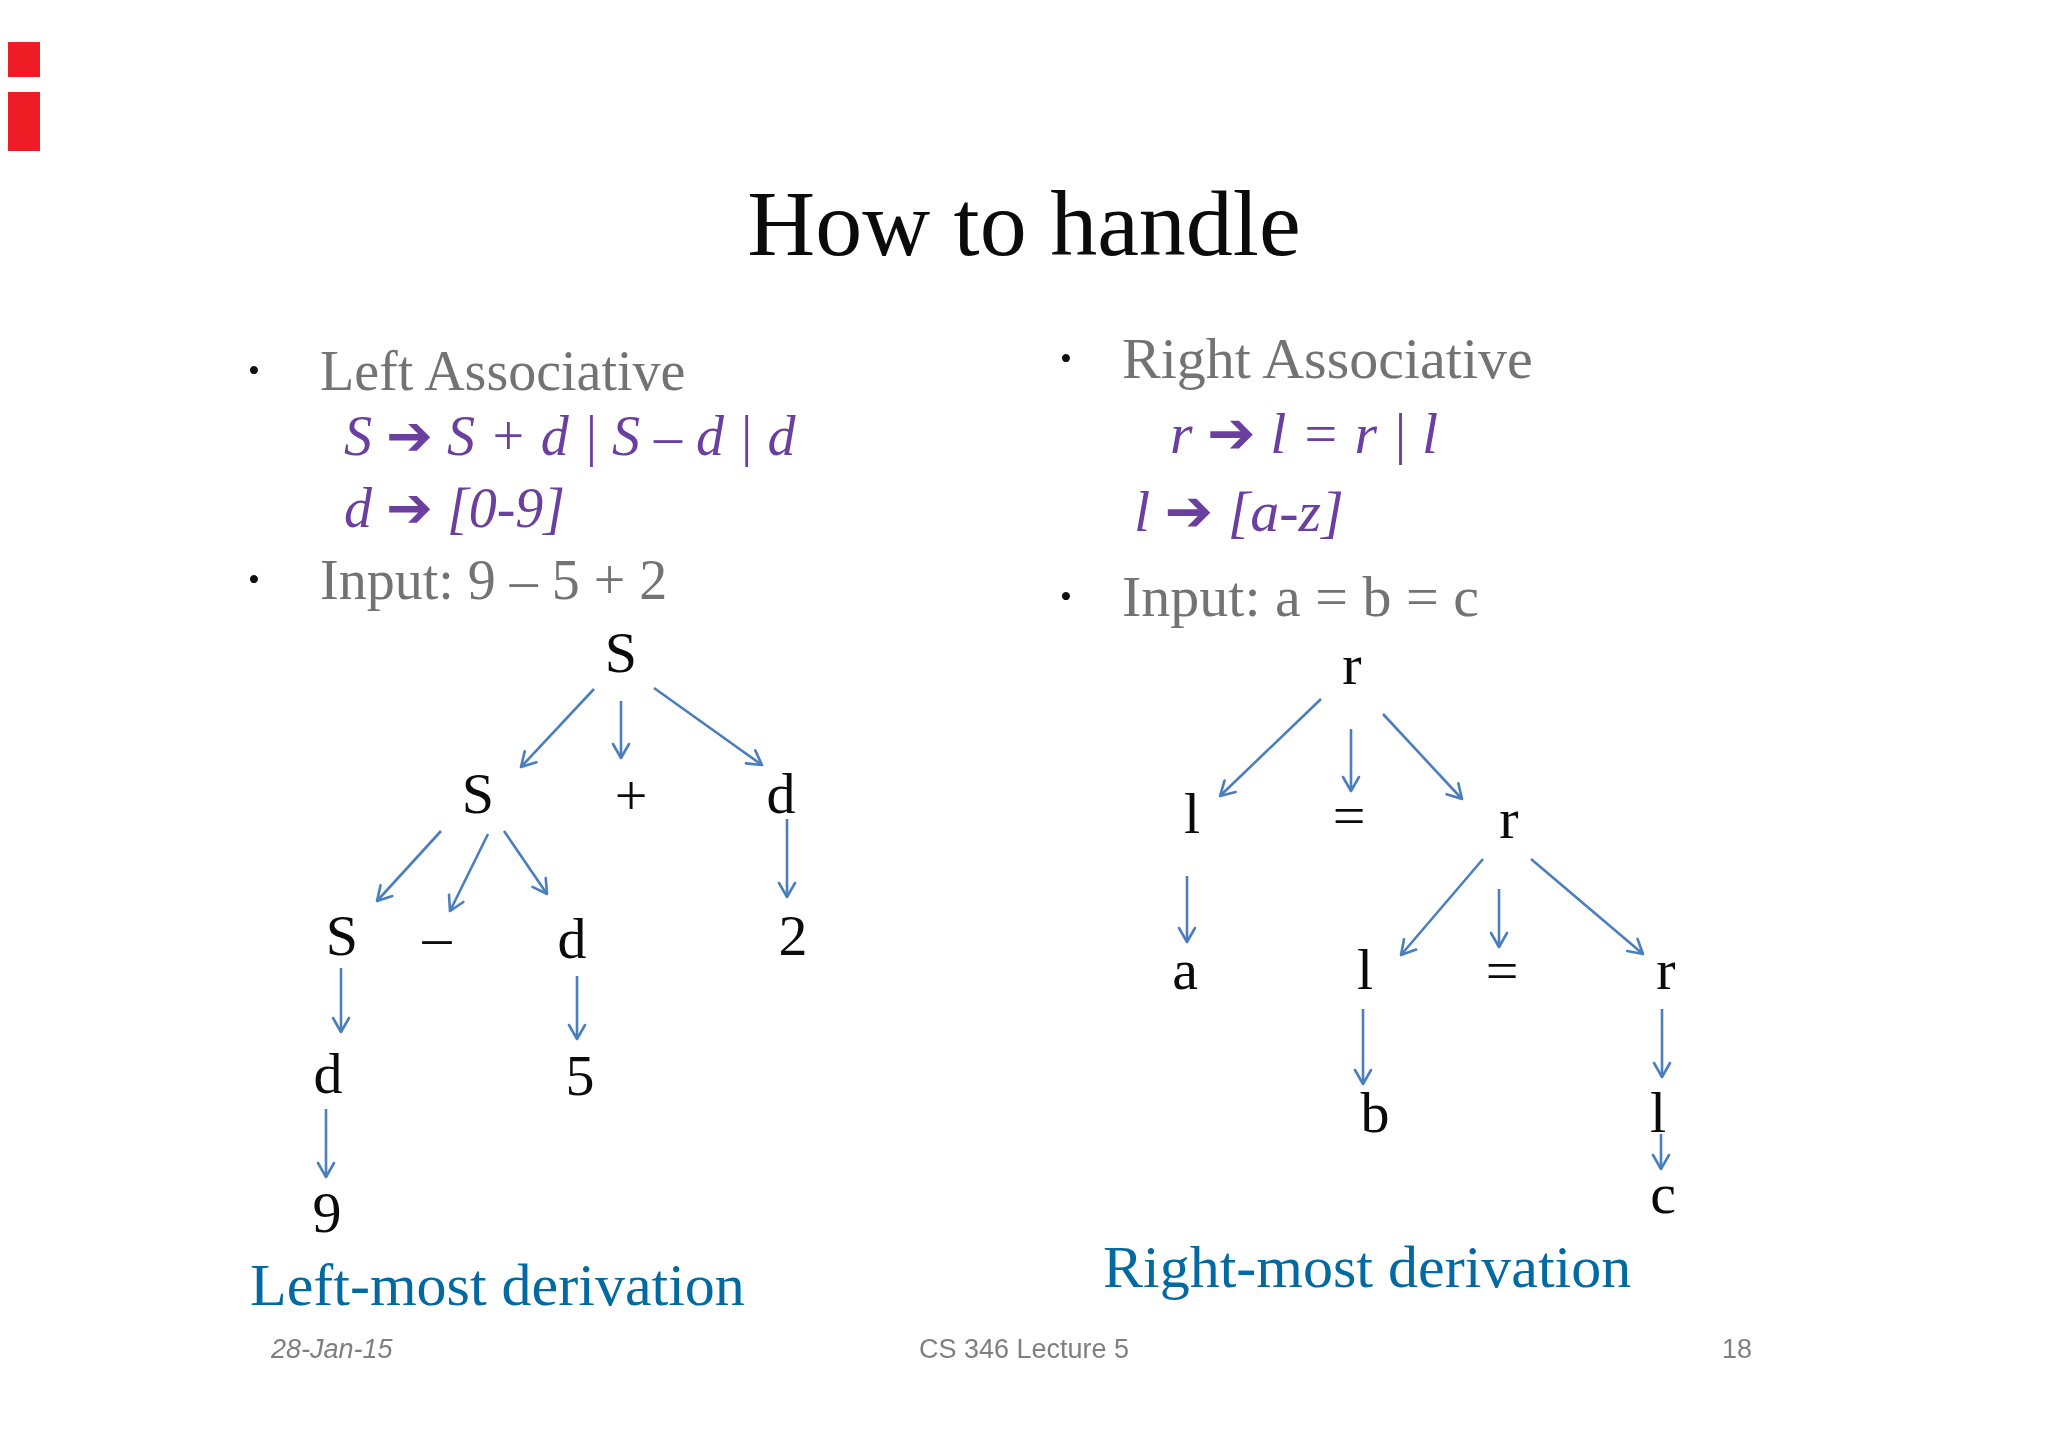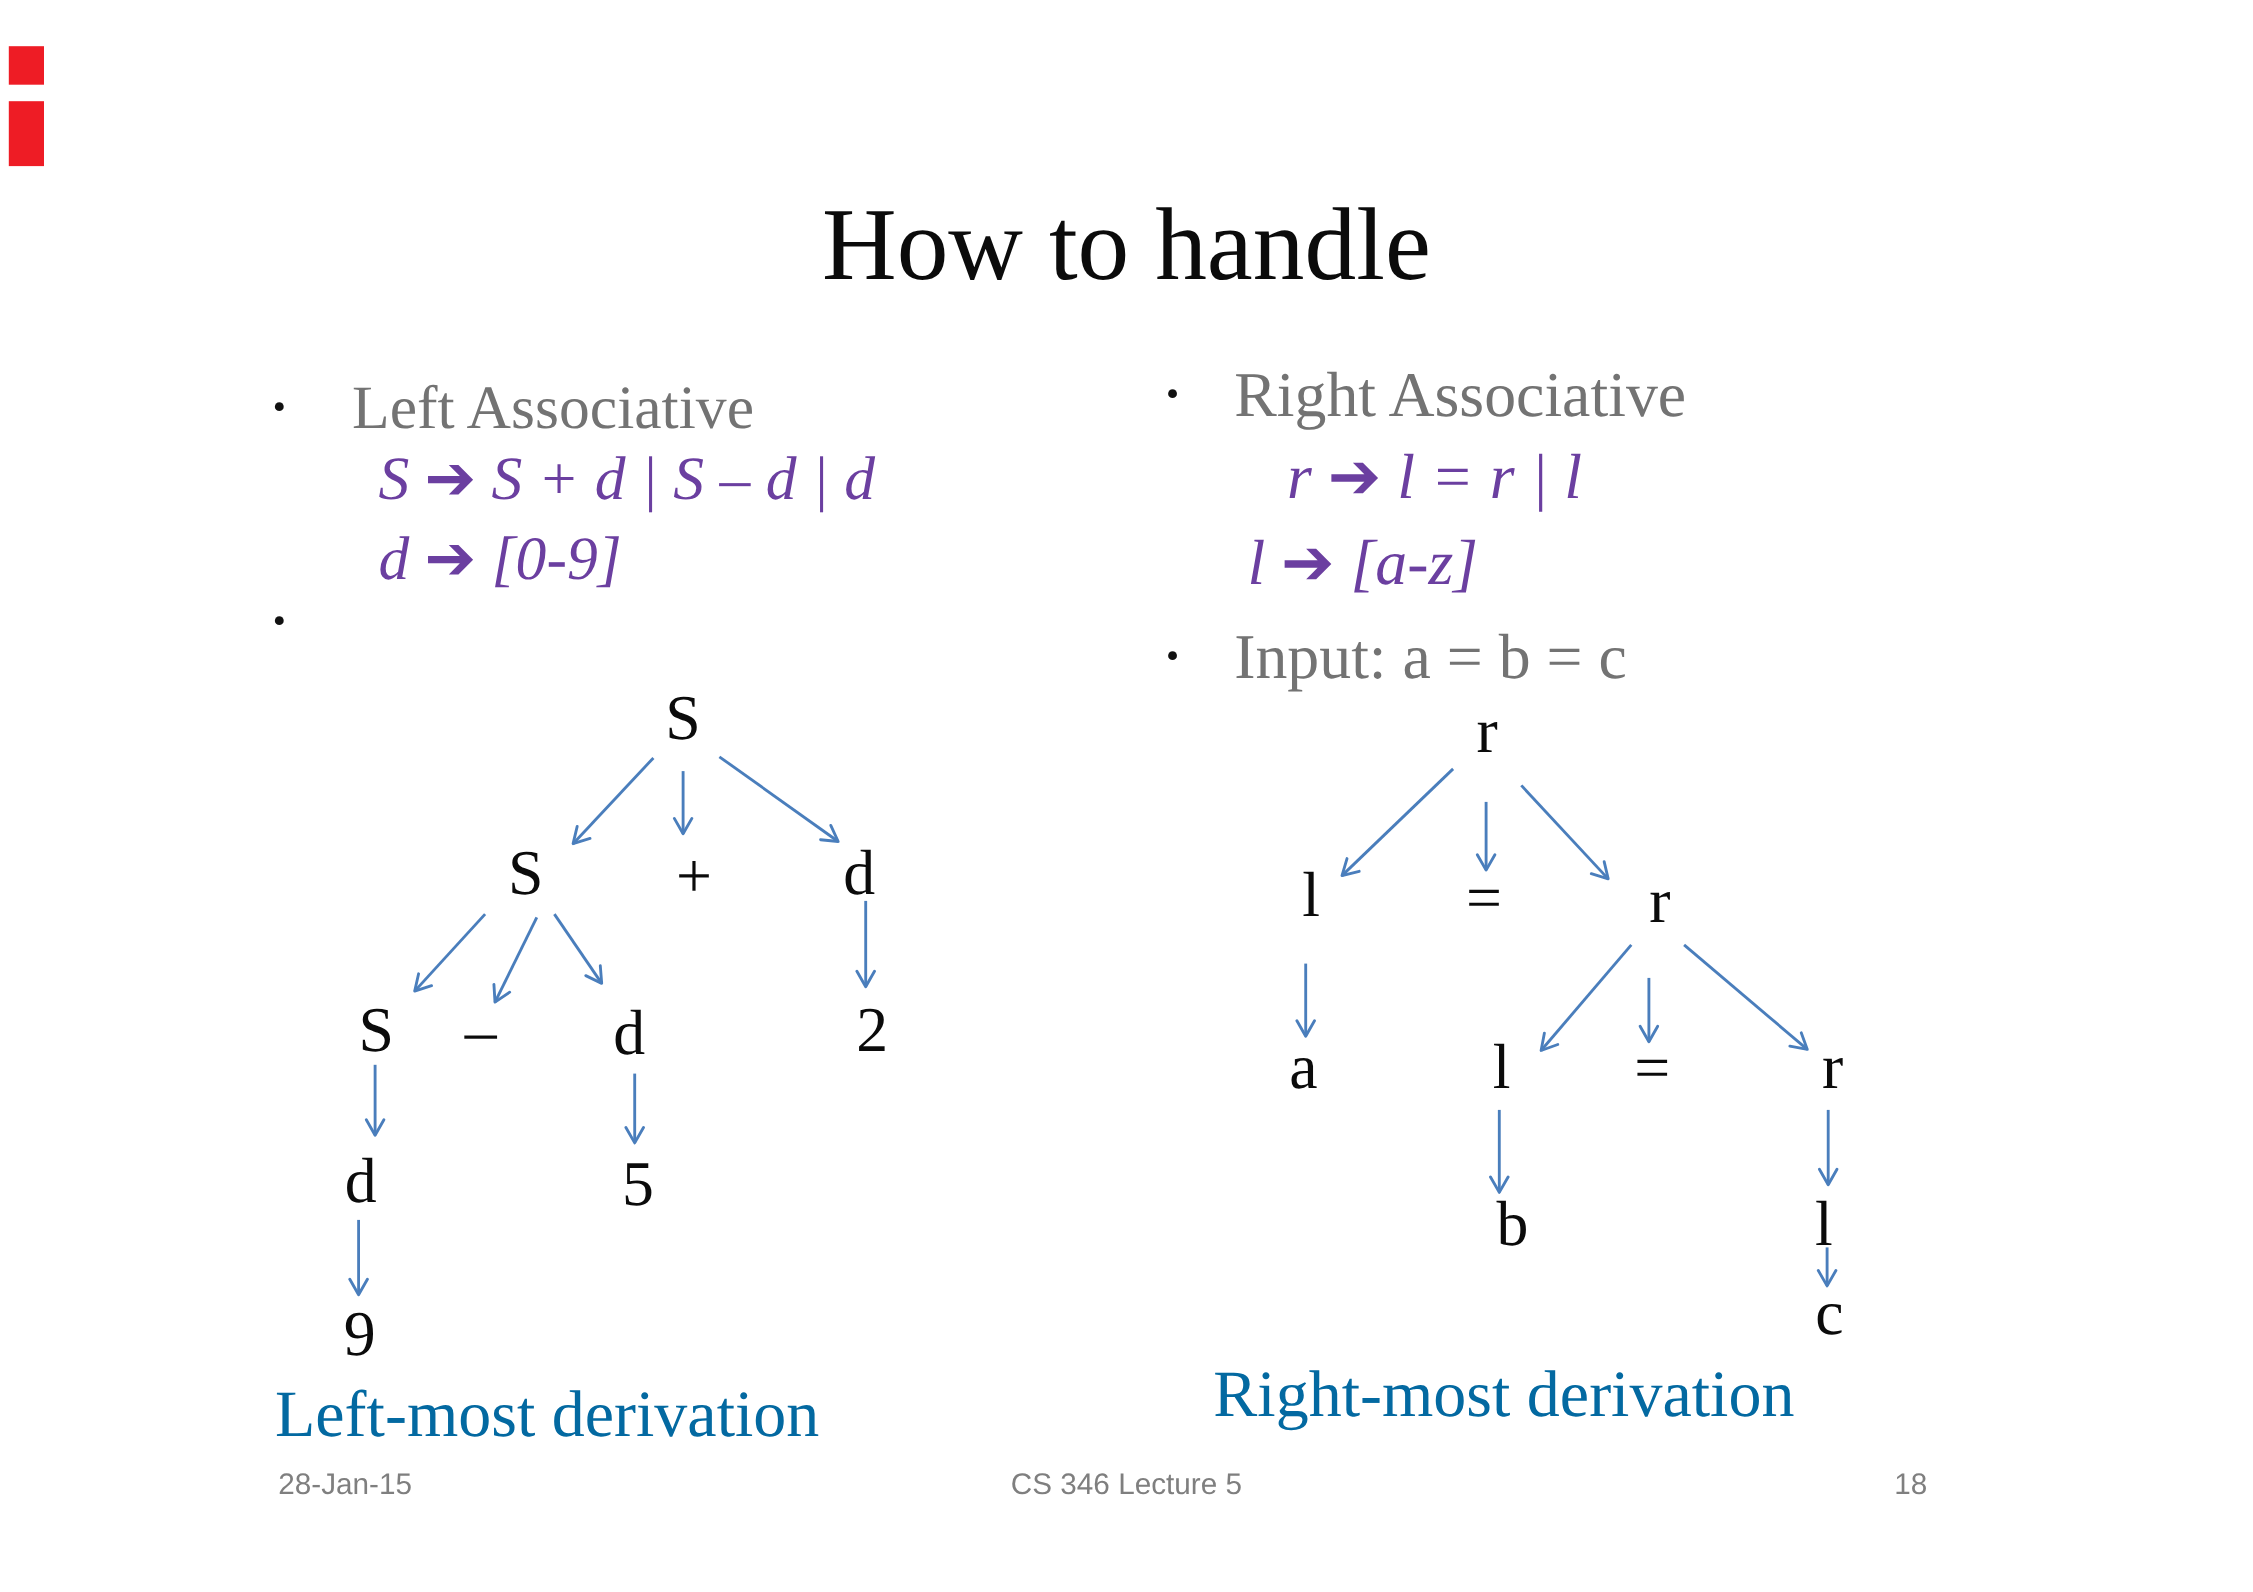--- a/index.html
+++ b/index.html
@@ -29,21 +29,21 @@
   .derivation{font-size:60px;color:#0369a1;}
   .tree-node{
     position:absolute;transform:translate(-50%,-50%);
     font-size:58px;line-height:1;color:#0b0b0b;white-space:nowrap;
   }
   .edges-svg{position:absolute;top:0;left:0;pointer-events:none;}
   .footer-item{
     position:absolute;top:1298px;font-family:"Liberation Sans","DejaVu Sans",sans-serif;
     font-size:27px;color:var(--footer,#7f7f7f);white-space:nowrap;
   }
-  .footer-date{left:253px;}
+  .footer-date{left:271px;font-style:italic;}
   .footer-course{left:0;width:100%;text-align:center;}
   .footer-page{left:1722px;}
 </style>
 </head>
 <body>
 
 <div class="slide">
 
   <div class="decor-bar bar1"></div>
   <div class="decor-bar bar2"></div>
@@ -52,20 +52,21 @@
 
   <div class="lcol">
     <div class="line bullet-line" style="left:248px;top:303px;">
       <span class="bullet">•</span>
       <span class="body-text">Left Associative</span>
     </div>
     <div class="line grammar" style="left:344px;top:368px;text-align:right;">S ➔ S + d | S – d | d</div>
     <div class="line grammar" style="left:344px;top:440px;">d ➔ [0-9]</div>
     <div class="line bullet-line" style="left:248px;top:512px;">
       <span class="bullet">•</span>
+      <span class="body-text">Input: 9 – 5 + 2</span>
     </div>
     <div class="line derivation" style="left:250px;top:1215px;">Left-most derivation</div>
     <div id="left-tree">
         <span class="tree-node" style="left: 621px; top: 617px;">S</span>
         <span class="tree-node" style="left: 478px; top: 758px;">S</span>
         <span class="tree-node" style="left: 631px; top: 760px;">+</span>
         <span class="tree-node" style="left: 781px; top: 758px;">d</span>
         <span class="tree-node" style="left: 342px; top: 900px;">S</span>
         <span class="tree-node" style="left: 437px; top: 901px;">–</span>
         <span class="tree-node" style="left: 572px; top: 903px;">d</span>

